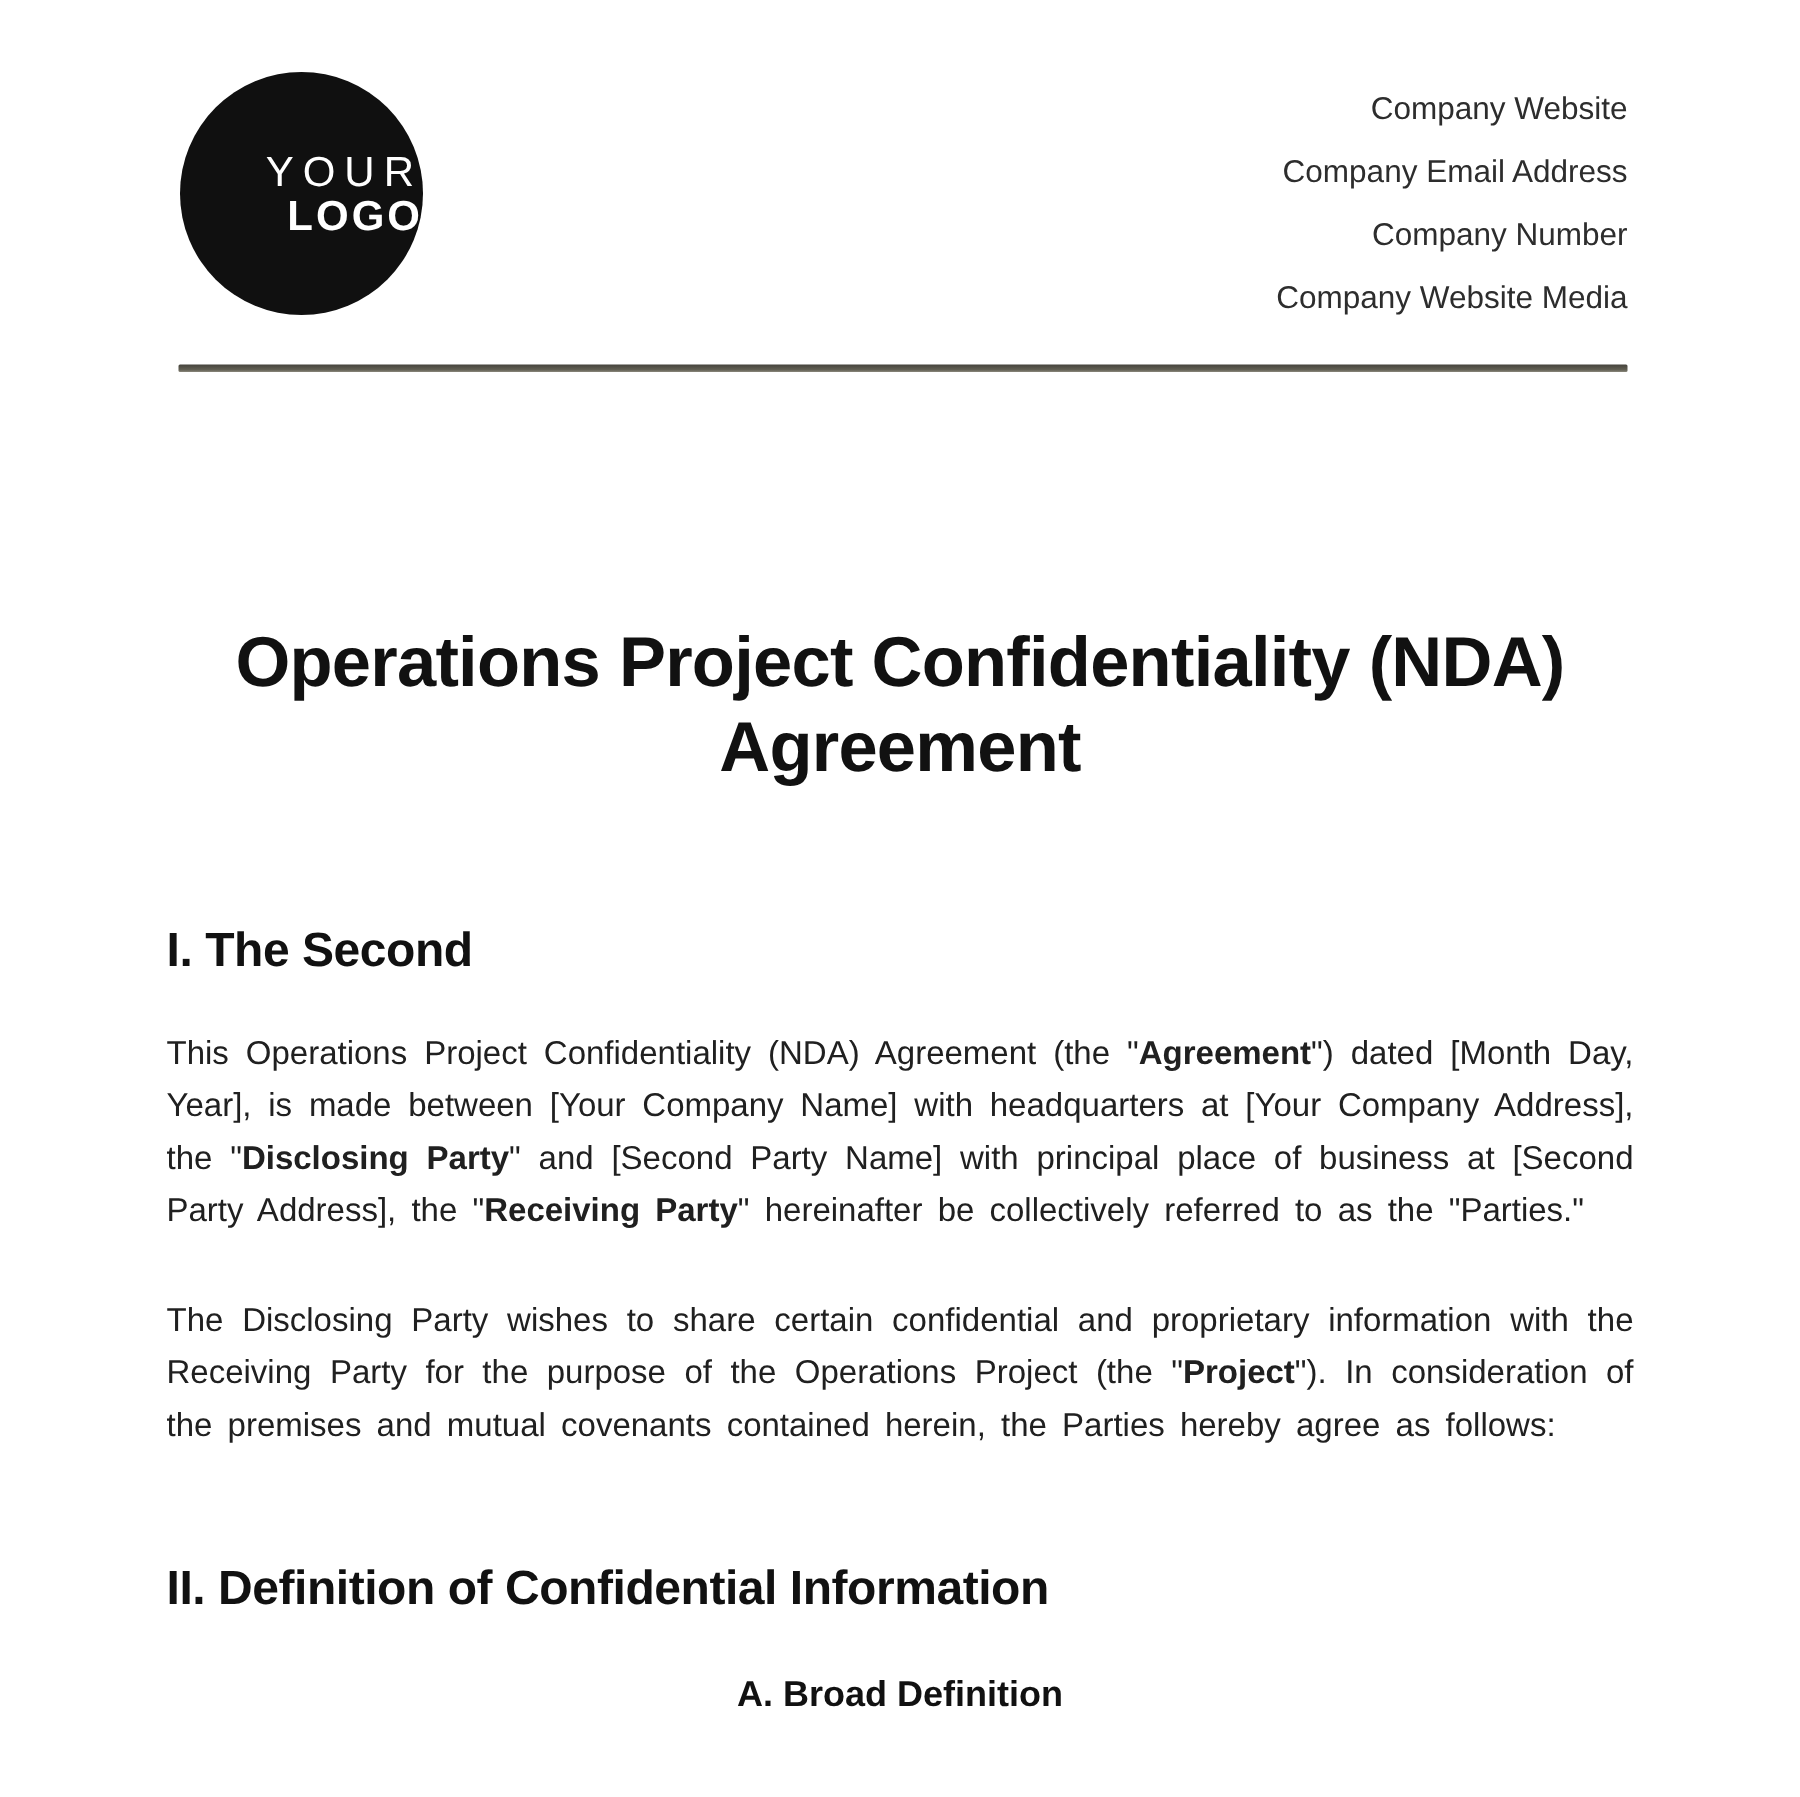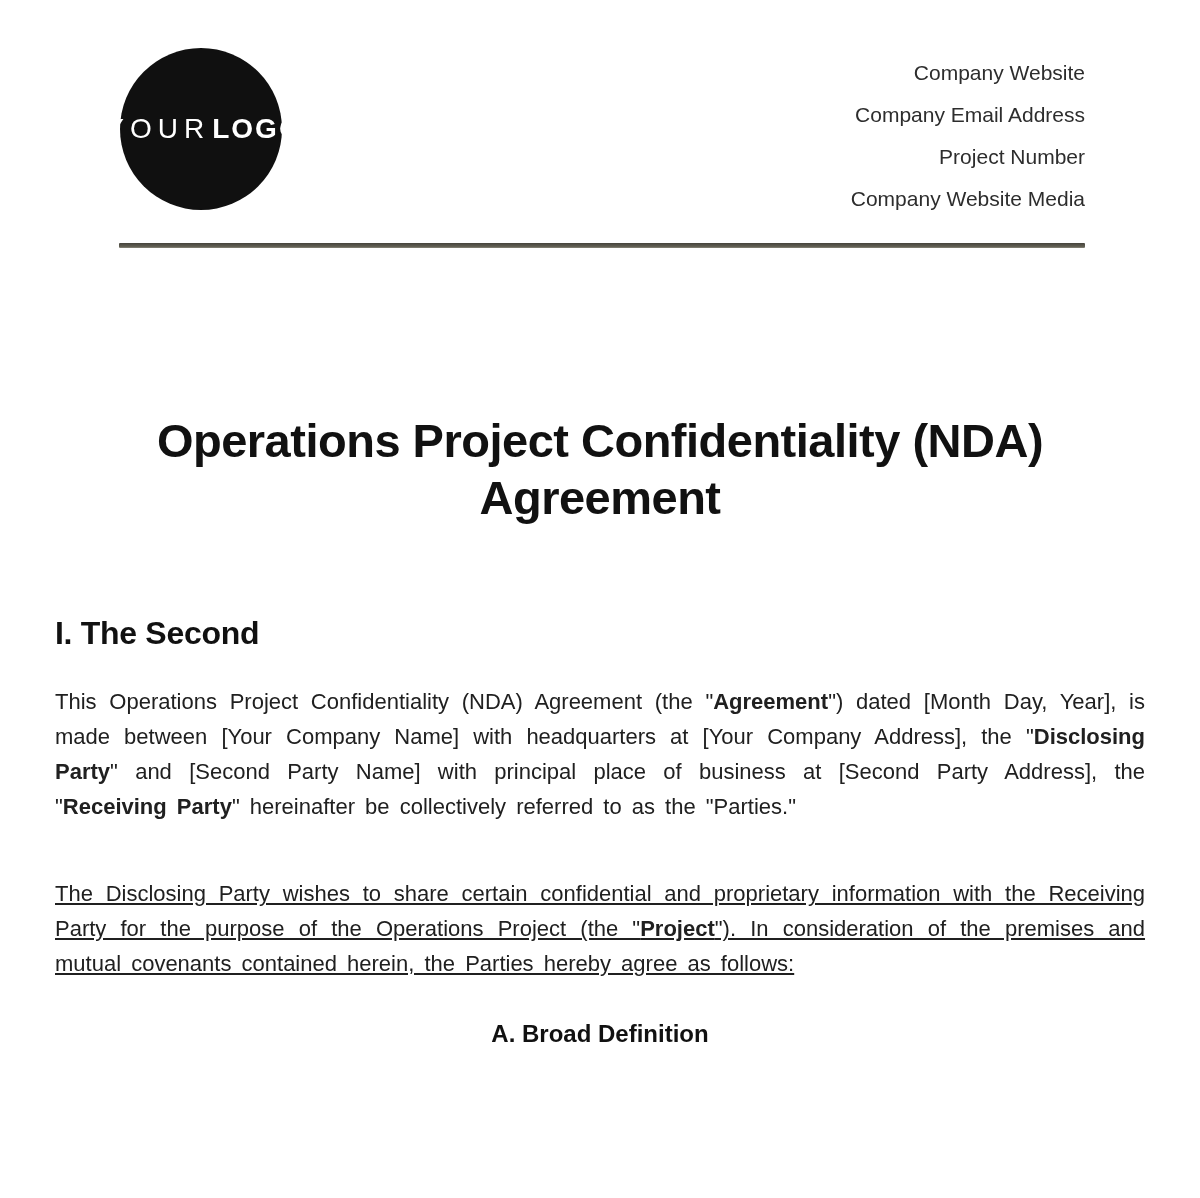--- a/index.html
+++ b/index.html
@@ -36,22 +36,22 @@
   .logo-circle {
     position: absolute;
     left: 120px;
     top: 48px;
     width: 162px;
     height: 162px;
     border-radius: 50%;
     background: var(--logo-bg);
     color: var(--logo-text);
     display: flex;
-    flex-direction: row;
-    align-items: center;
+    flex-direction: column;
+    align-items: flex-end;
     justify-content: center;
     line-height: 1.05;
   }
   .logo-your {
     font-size: 28px;
     font-weight: 400;
     letter-spacing: 6px;
     margin-left: 6px; 
   }
   .logo-logo {
@@ -71,21 +71,21 @@
   }
   .divider {
     margin: 23px 115px 0 119px;
     height: 5px;
     background: linear-gradient(to bottom, #45433c, #615f53 70%, #8a887c);
     border-radius: 1px;
   }
 
   
   .doc {
-    padding: 0 55px;
+    padding: 0 111px;
   }
   .doc-title {
     margin: 164px auto 0 auto;
     max-width: 1006px;
     text-align: center;
     font-size: 47px;
     line-height: 57px;
     font-weight: 700;
     letter-spacing: -0.5px;
     color: var(--heading);
@@ -103,22 +103,21 @@
   }
   .para {
     margin-top: 32px;
     font-size: 22px;
     line-height: 35px;
     text-align: justify;
     word-spacing: 4px;
     color: var(--text);
   }
   .para.second {
-    margin-top: 52px;
-    text-decoration: underline;
+    margin-top: 38px;
   }
   .para b { font-weight: 700; }
   .sub-heading {
     margin-top: 38px;
     font-size: 24px;
     line-height: 30px;
     font-weight: 700;
     color: var(--heading);
     text-align: center;
   }
@@ -129,33 +128,34 @@
 <div class="page">
 
   <div class="header">
     <div class="logo-circle">
       <span class="logo-your">YOUR</span>
       <span class="logo-logo">LOGO</span>
     </div>
     <div class="contact">
       <div>Company Website</div>
       <div>Company Email Address</div>
-      <div>Project Number</div>
+      <div>Company Number</div>
       <div>Company Website Media</div>
     </div>
   </div>
 
   <div class="divider"></div>
 
   <div class="doc">
     <h1 class="doc-title">Operations Project Confidentiality (NDA) Agreement</h1>
 
     <h2 class="section-heading">I. The Second</h2>
 
     <p class="para"><span>This Operations Project Confidentiality (NDA) Agreement (the "</span><b>Agreement</b><span>") dated [Month Day, Year], is made between [Your Company Name] with headquarters at [Your Company Address], the "</span><b>Disclosing Party</b><span>" and [Second Party Name] with principal place of business at [Second Party Address], the "</span><b>Receiving Party</b><span>" hereinafter be collectively referred to as the "Parties."</span></p>
 
     <p class="para second"><span>The Disclosing Party wishes to share certain confidential and proprietary information with the Receiving Party for the purpose of the Operations Project (the "</span><b>Project</b><span>"). In consideration of the premises and mutual covenants contained herein, the Parties hereby agree as follows:</span></p>
 
+    <h2 class="section-heading second">II. Definition of Confidential Information</h2>
 
     <h3 class="sub-heading">A. Broad Definition</h3>
   </div>
 
 </div>
 
 </body></html>

